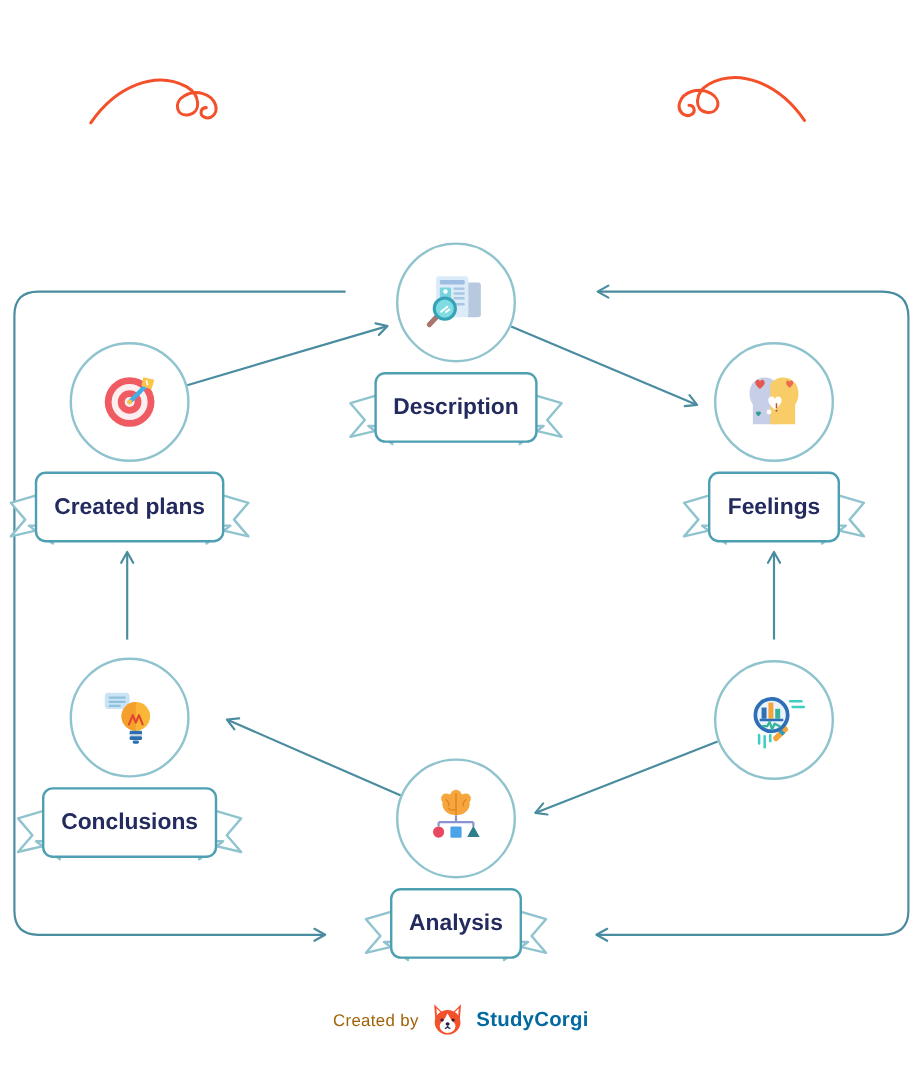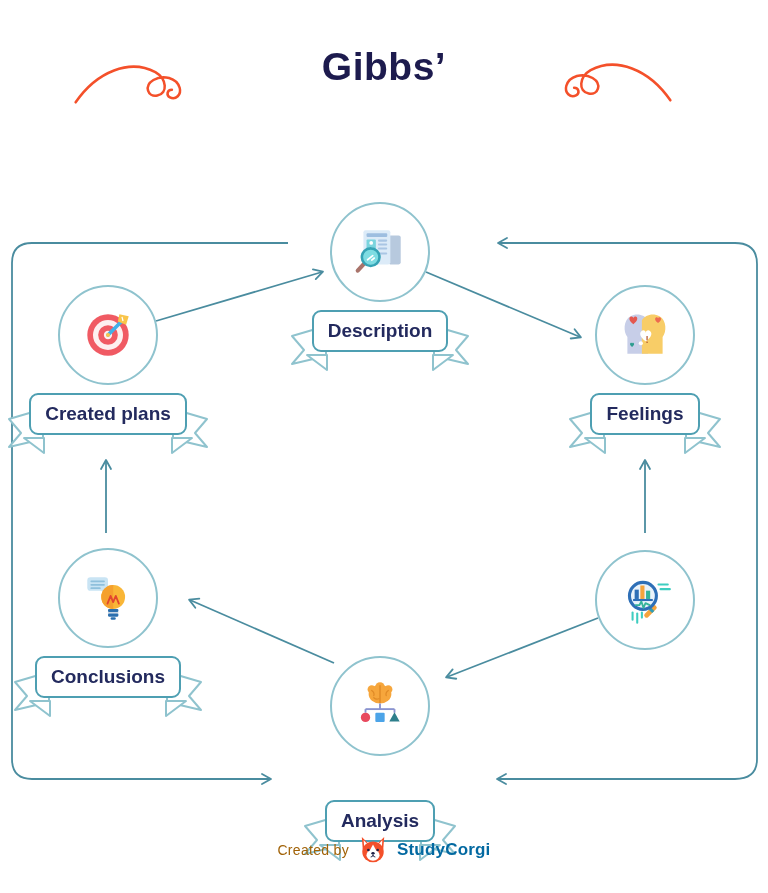--- a/index.html
+++ b/index.html
@@ -23,21 +23,21 @@
 
   
   #wires{position:absolute;left:0;top:0;z-index:0;}
 
   
   .node{position:absolute;width:220px;display:flex;flex-direction:column;align-items:center;z-index:1;}
   .circle{width:100px;height:100px;border-radius:50%;border:2px solid var(--tealLight);background:#fff;
           display:flex;align-items:center;justify-content:center;box-sizing:border-box;}
   .ribbon{display:flex;align-items:flex-start;margin-top:8px;}
   .ribbon-box{position:relative;z-index:2;background:#fff;border:2.5px solid var(--tealDark);border-radius:9px;
-              height:42px;display:flex;align-items:center;padding:2px 14px;box-sizing:border-box;
+              height:59px;display:flex;align-items:center;padding:2px 14px;box-sizing:border-box;
               font-size:19px;font-weight:bold;color:var(--navy);white-space:nowrap;}
   .tail{position:relative;z-index:1;margin-top:12px;}
   .tail.left{margin-right:-16px;}
   .tail.right{margin-left:-16px;transform:scaleX(-1);}
 
   
   .footer{position:absolute;left:0;top:836px;width:768px;display:flex;align-items:center;justify-content:center;gap:9px;z-index:3;}
   .created-by{font-size:14px;color:#a16207;letter-spacing:.3px;}
   .brand{font-size:17px;font-weight:bold;color:#0369a1;letter-spacing:.2px;}
 </style>
@@ -64,21 +64,20 @@
     <line x1="645" y1="533" x2="645" y2="461" stroke="#4a8c9f" stroke-width="1.8" marker-end="url(#arr)"></line>
 
     <line x1="106" y1="533" x2="106" y2="461" stroke="#4a8c9f" stroke-width="1.8" marker-end="url(#arr)"></line>
 
     <line x1="598" y1="618" x2="447" y2="677" stroke="#4a8c9f" stroke-width="1.8" marker-end="url(#arr)"></line>
 
     <line x1="334" y1="663" x2="190" y2="600" stroke="#4a8c9f" stroke-width="1.8" marker-end="url(#arr)"></line>
   </svg>
 
   <div class="title-block">
-    <div class="title-line">Gibbs’</div>
   </div>
   <svg class="squiggle left" width="130" height="70" viewBox="0 0 130 72">
     <path d="M6,60 C28,28 62,15 88,29 C100,36 101,51 90,53 C80,55 76,43 86,37 C96,31 110,35 113,45 C115,52 109,58 103,55 C99,53 100,47 105,47" fill="none" stroke="#f4502a" stroke-width="2.6" stroke-linecap="round"></path>
   </svg>
   <svg class="squiggle right" width="130" height="70" viewBox="0 0 130 72">
     <path d="M6,60 C28,28 62,15 88,29 C100,36 101,51 90,53 C80,55 76,43 86,37 C96,31 110,35 113,45 C115,52 109,58 103,55 C99,53 100,47 105,47" fill="none" stroke="#f4502a" stroke-width="2.6" stroke-linecap="round"></path>
   </svg>
 
   <div class="node" style="left:270px;top:202px;">
     <div class="circle">
@@ -221,21 +220,21 @@
       <div class="ribbon-box">
         <span>Conclusions</span>
       </div>
       <svg class="tail right" width="38" height="62" viewBox="0 0 38 62">
         <polygon points="36,4 2,14 14,28 2,42 36,34" fill="#fff" stroke="#8fc3ce" stroke-width="2" stroke-linejoin="round"></polygon>
         <polygon points="37,33 37,48 17,33" fill="#fff" stroke="#8fc3ce" stroke-width="2" stroke-linejoin="round"></polygon>
       </svg>
     </div>
   </div>
 
-  <div class="node" style="left:270px;top:656px;gap:36px;">
+  <div class="node" style="left:270px;top:632px;">
     <div class="circle">
       <svg width="58" height="58" viewBox="0 0 56 56">
         <ellipse cx="28" cy="16.5" rx="11" ry="9" fill="#f6a63c"></ellipse>
         <circle cx="20" cy="12" r="4" fill="#f6a63c"></circle>
         <circle cx="28" cy="9.5" r="4.5" fill="#f6a63c"></circle>
         <circle cx="36" cy="12" r="4" fill="#f6a63c"></circle>
         <line x1="28" y1="8" x2="28" y2="25" stroke="#e08a26" stroke-width="1.4"></line>
         <path d="M20,13 q3,2 2,5 M36,13 q-3,2 -2,5 M22,20 q2,2 5,1" fill="none" stroke="#e08a26" stroke-width="1.2" stroke-linecap="round"></path>
         <line x1="28" y1="25.5" x2="28" y2="31" stroke="#8a93cf" stroke-width="1.8"></line>
         <line x1="14" y1="31" x2="42" y2="31" stroke="#8a93cf" stroke-width="1.8"></line>

